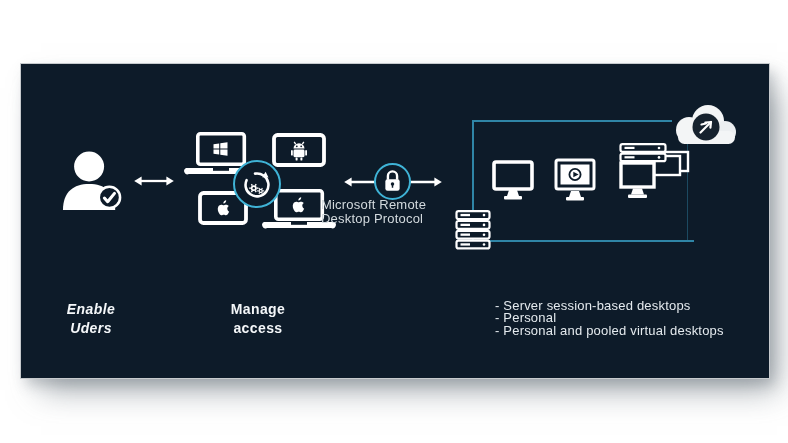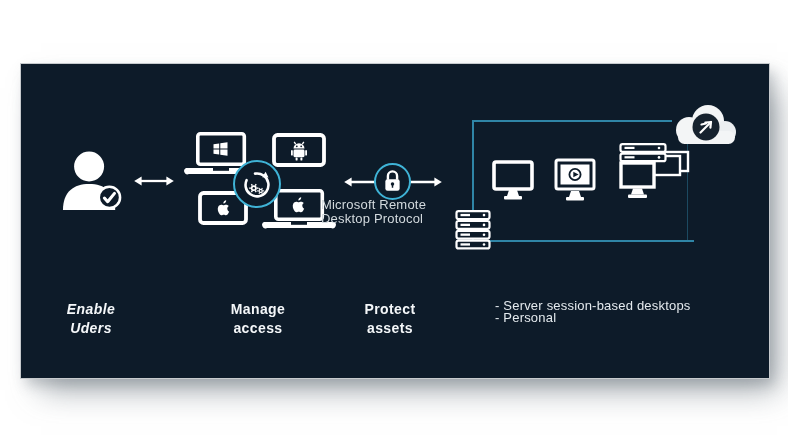--- a/index.html
+++ b/index.html
@@ -175,21 +175,20 @@
       <circle cx="41" cy="14.4" r="1.3" fill="#fff"></circle>
     <rect x="3" y="20" width="33" height="24" fill="#0d1b29" stroke="#fff" stroke-width="3.4"></rect>
     <polygon points="15,45.5 24,45.5 26,51.5 13,51.5" fill="#fff"></polygon>
     <rect x="10" y="51.5" width="19" height="3.5" rx="1" fill="#fff"></rect>
   </svg>
 
   <div class="abs step-label" style="left:8px;top:236px;width:124px;font-style:italic;">Enable
 Uders</div>
   <div class="abs step-label" style="left:175px;top:236px;width:124px;">Manage
 access</div>
-  <div class="abs step-label" style="left:307px;top:236px;width:124px;">Protect
-assets</div>
 
   <div class="abs" style="left:474px;top:236px;">
     <div class="bullet">- Server session-based desktops</div>
     <div class="bullet">- Personal</div>
+    <div class="bullet">- Personal and pooled virtual desktops</div>
   </div>
 
 </div>
 
 </body></html>

